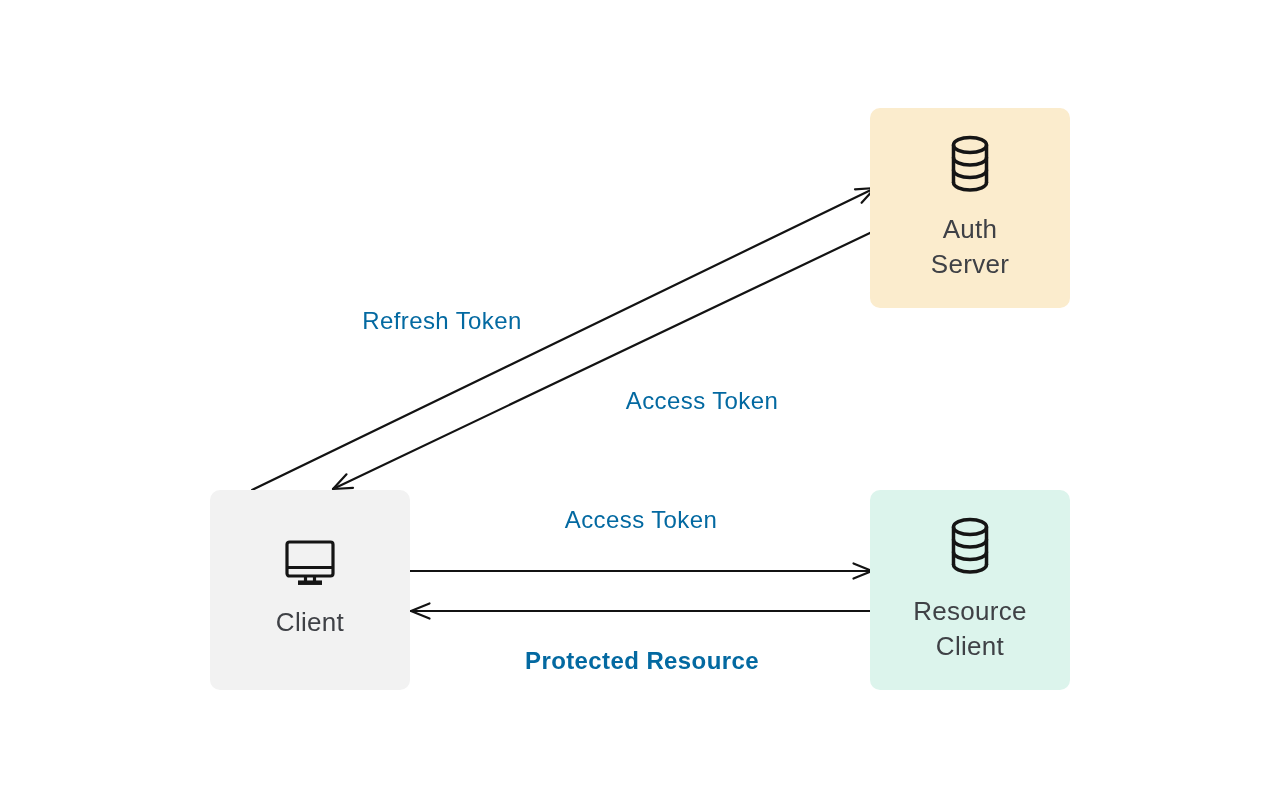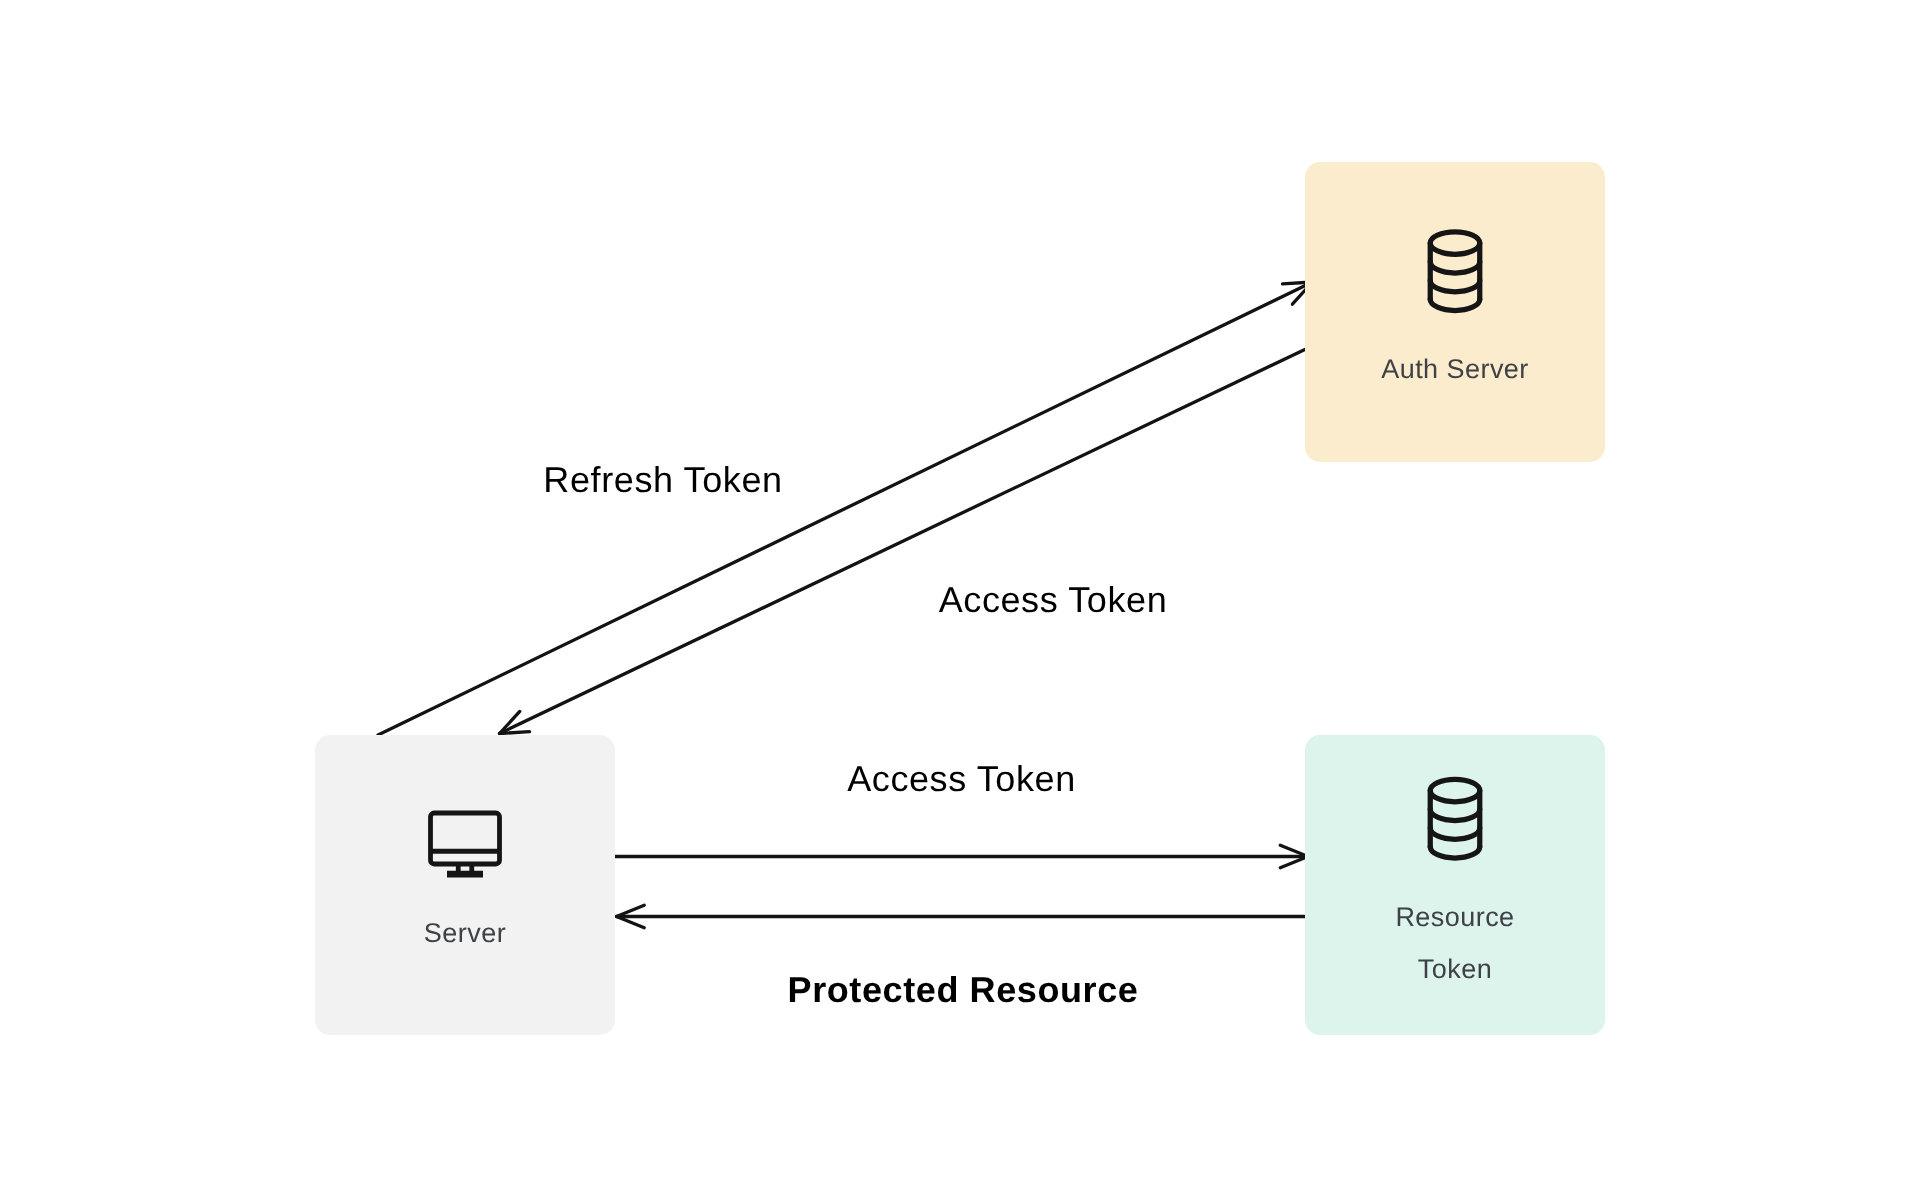--- a/index.html
+++ b/index.html
@@ -31,33 +31,33 @@
     flex-direction: column;
     align-items: center;
     justify-content: center;
     gap: 19px;
     box-sizing: border-box;
   }
   .node-auth     { left: 870px; top: 108px; background: #fbeccd; }
   .node-client   { left: 210px; top: 490px; background: #f2f2f2; }
   .node-resource { left: 870px; top: 490px; background: #dcf4ec; }
   .node-label {
-    font-size: 18px;
+    font-size: 26px;
     line-height: 35px;
     color: #3f4146;
     text-align: center;
     max-width: 132px;
     letter-spacing: 0.3px;
   }
   .node-icon { display: block; }
   .edge-label {
     position: absolute;
     transform: translate(-50%, -50%);
     font-size: 24px;
-    color: #000000;
+    color: #0369a1;
     letter-spacing: 0.4px;
     white-space: nowrap;
   }
   .lbl-refresh         { left: 442px; top: 321px; }
   .lbl-access-diag     { left: 702px; top: 401px; }
   .lbl-access-horiz    { left: 641px; top: 520px; }
   .lbl-protected       { left: 642px; top: 661px; font-weight: bold; }
 </style>
 </head>
 <body>
@@ -100,33 +100,33 @@
   </div>
 
   <div class="node node-client">
     <svg class="node-icon" width="50" height="46" viewBox="0 0 50 46" fill="none" stroke="#151515" stroke-width="3.2" stroke-linecap="butt">
       <rect x="2" y="2" width="46" height="34" rx="2.5"></rect>
       <line x1="2" y1="27.5" x2="48" y2="27.5"></line>
       <line x1="20.5" y1="36" x2="20.5" y2="41"></line>
       <line x1="29.5" y1="36" x2="29.5" y2="41"></line>
       <line x1="13" y1="42.7" x2="37" y2="42.7" stroke-width="4.5"></line>
     </svg>
-    <div class="node-label">Server</div>
+    <div class="node-label">Client</div>
   </div>
 
   <div class="node node-resource">
     <svg class="node-icon" width="48" height="58" viewBox="0 0 48 58" fill="none" stroke="#151515" stroke-width="3.5" stroke-linecap="round">
       <ellipse cx="24" cy="10" rx="16.5" ry="7.5"></ellipse>
       <path d="M7.5 10 V47.5"></path>
       <path d="M40.5 10 V47.5"></path>
       <path d="M7.5 22.5 A16.5 7.5 0 0 0 40.5 22.5"></path>
       <path d="M7.5 35 A16.5 7.5 0 0 0 40.5 35"></path>
       <path d="M7.5 47.5 A16.5 7.5 0 0 0 40.5 47.5"></path>
     </svg>
-    <div class="node-label">Resource Token</div>
+    <div class="node-label">Resource Client</div>
   </div>
 
   <div class="edge-label lbl-refresh">Refresh Token</div>
   <div class="edge-label lbl-access-diag">Access Token</div>
   <div class="edge-label lbl-access-horiz">Access Token</div>
   <div class="edge-label lbl-protected">Protected Resource</div>
 
 </div>
 
 </body></html>

